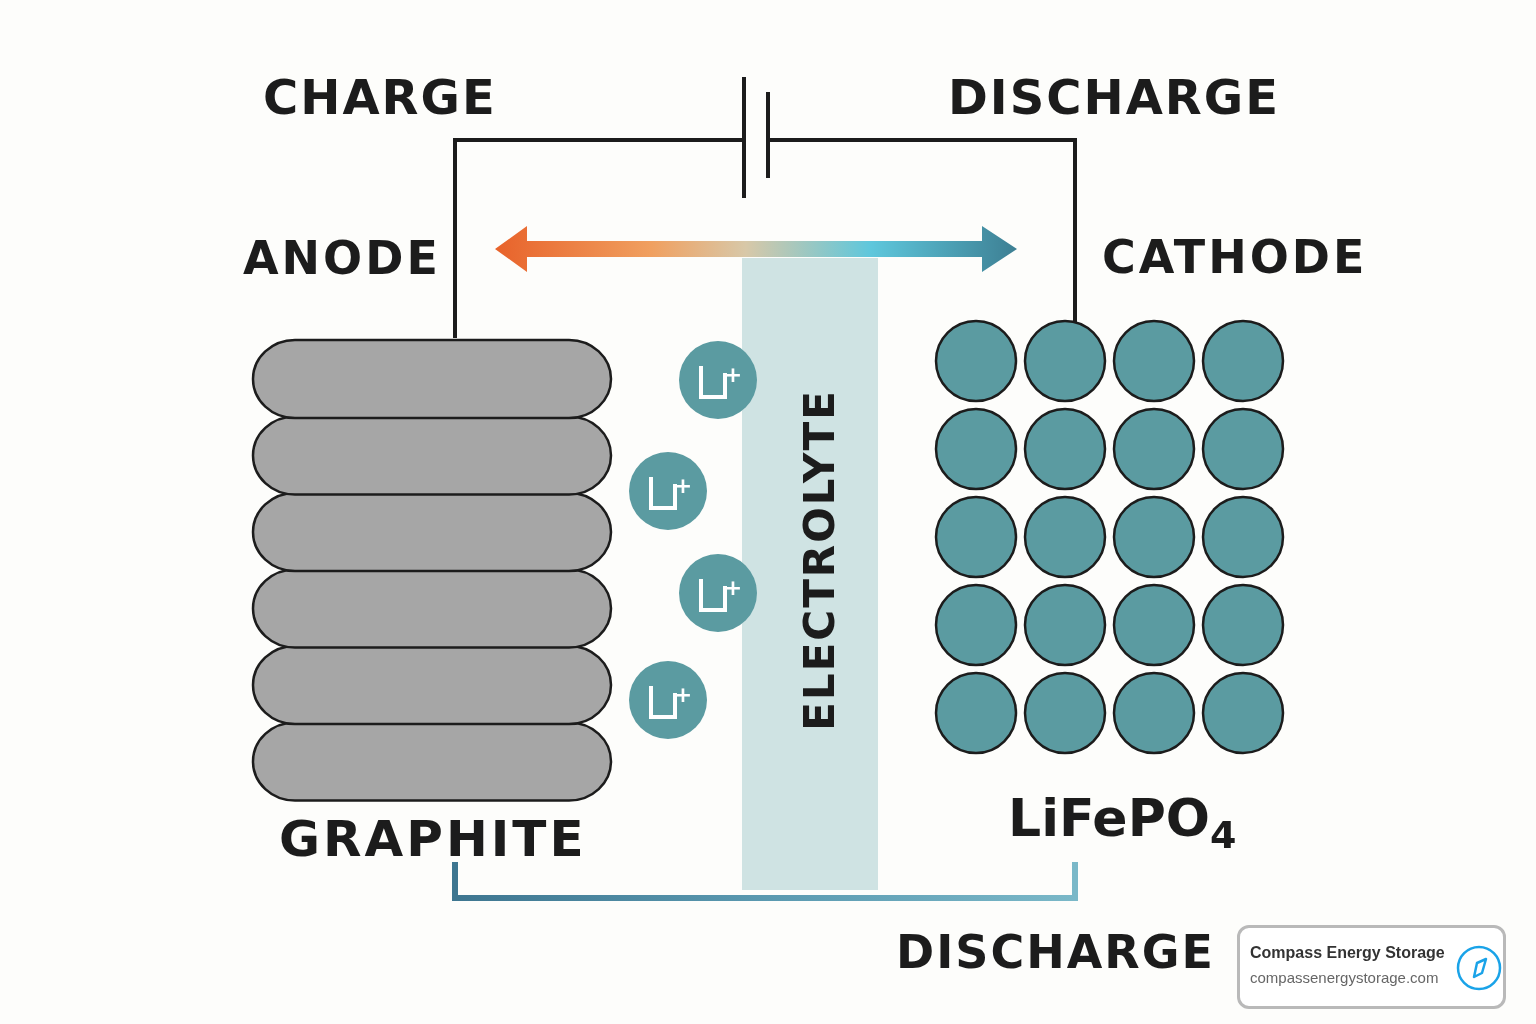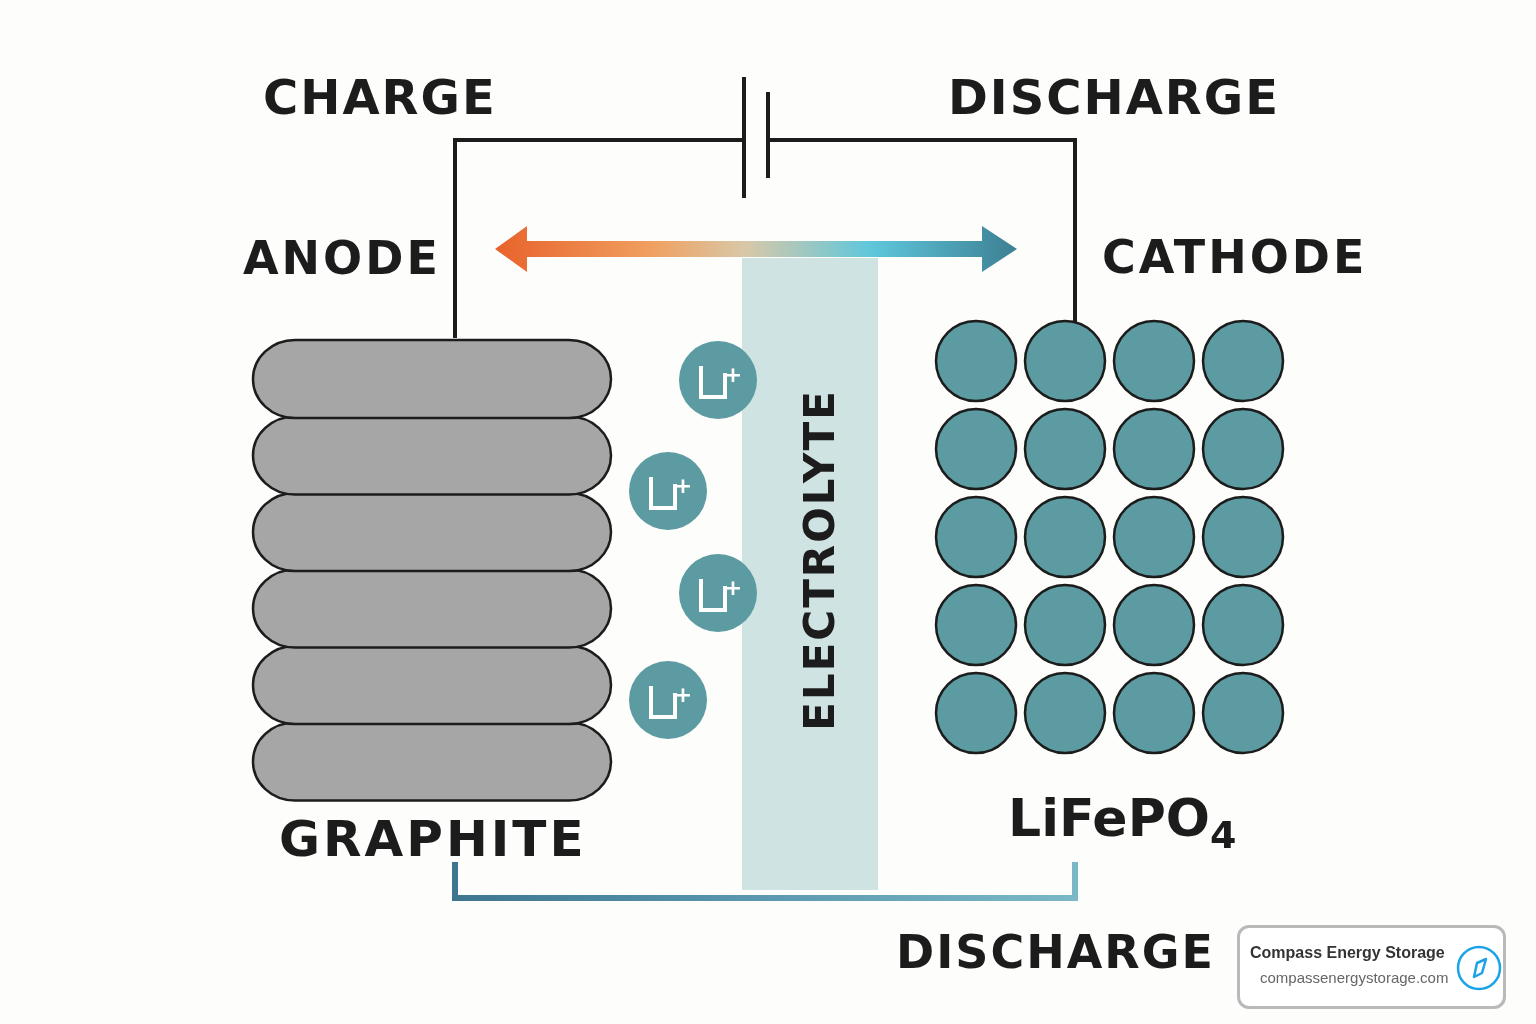--- a/index.html
+++ b/index.html
@@ -1,21 +1,21 @@
 <!DOCTYPE html>
 <html><head>
 <meta charset="utf-8">
 <style>
   html, body { margin: 0; padding: 0; background: #fdfdfb; }
   body { width: 1536px; height: 1024px; position: relative; overflow: hidden; font-family: "DejaVu Sans", sans-serif; }
   #diagram { position: absolute; left: 0; top: 0; }
   .lbl { font-family: "DejaVu Sans", sans-serif; font-weight: bold; fill: #1c1c1c; }
   .badge { position: absolute; left: 1237px; top: 925px; width: 269px; height: 84px; box-sizing: border-box; border: 3px solid #b9b9b9; border-radius: 12px; background: #ffffff; }
   .badge-title { position: absolute; left: 10px; top: 16px; font-family: "Liberation Sans", sans-serif; font-weight: bold; font-size: 16px; color: #333333; }
-  .badge-url { position: absolute; left: 10px; top: 41px; font-family: "Liberation Sans", sans-serif; font-size: 15px; color: #666666; margin-left: 10px; }
+  .badge-url { position: absolute; left: 10px; top: 41px; font-family: "Liberation Sans", sans-serif; font-size: 15px; color: #666666; }
   .badge-icon { position: absolute; left: 215px; top: 16px; width: 48px; height: 48px; }
 </style>
 </head>
 <body>
 
 <svg id="diagram" width="1536" height="1024" viewBox="0 0 1536 1024" xmlns="http://www.w3.org/2000/svg">
   <defs>
     <linearGradient id="arrowGrad" x1="0" y1="0" x2="1" y2="0">
       <stop offset="0" stop-color="#e8622a"></stop>
       <stop offset="0.3" stop-color="#f0a060"></stop>

